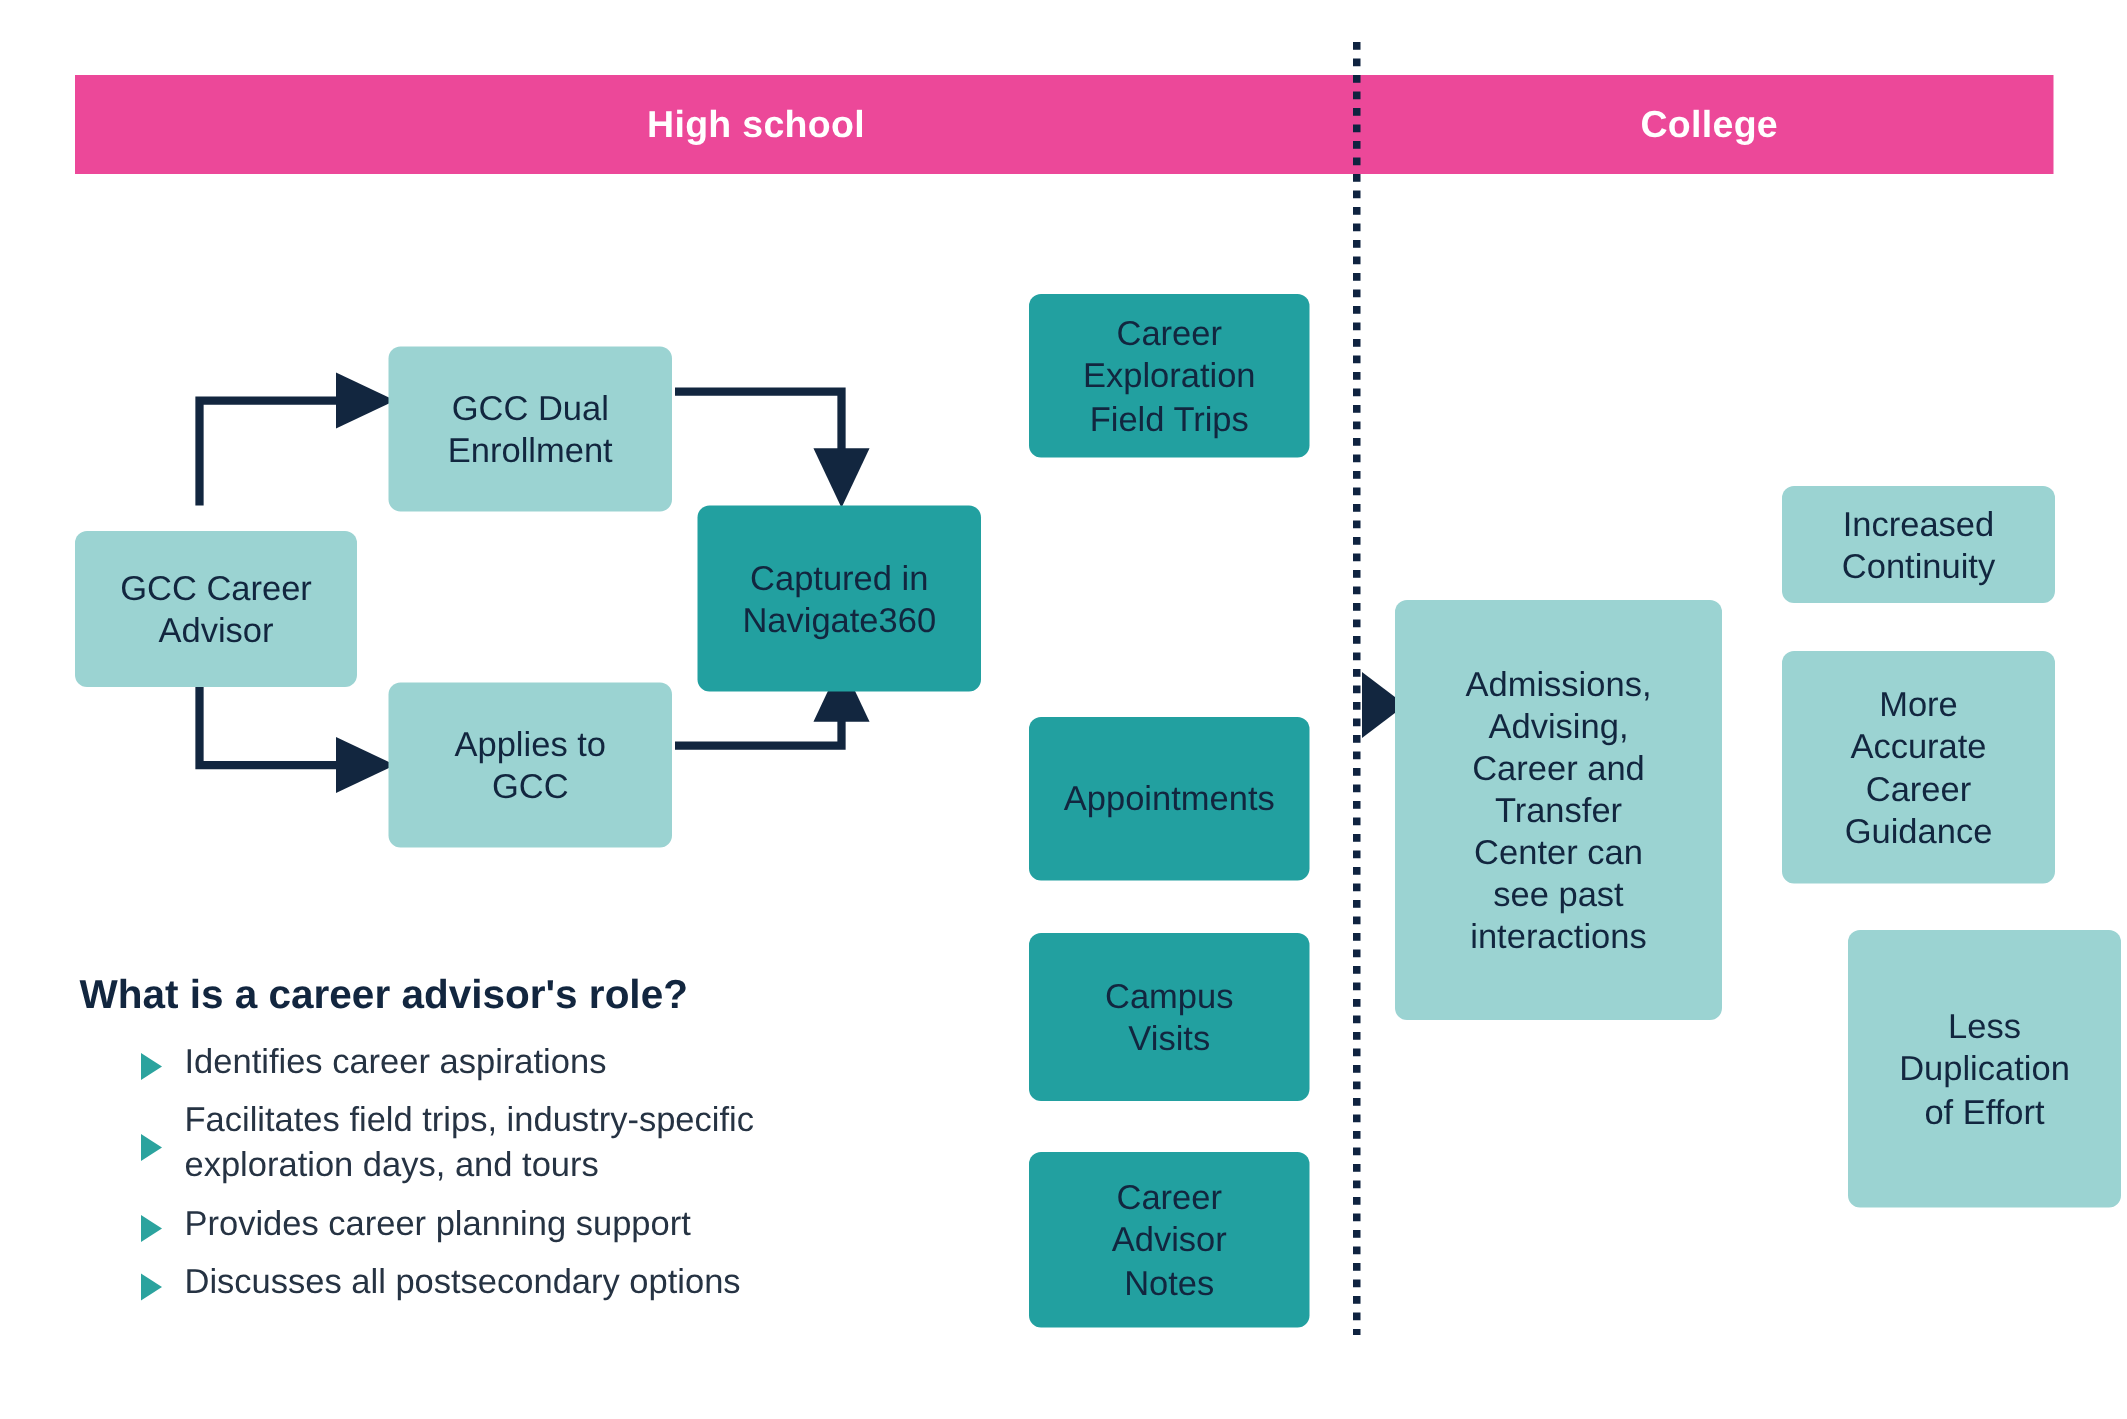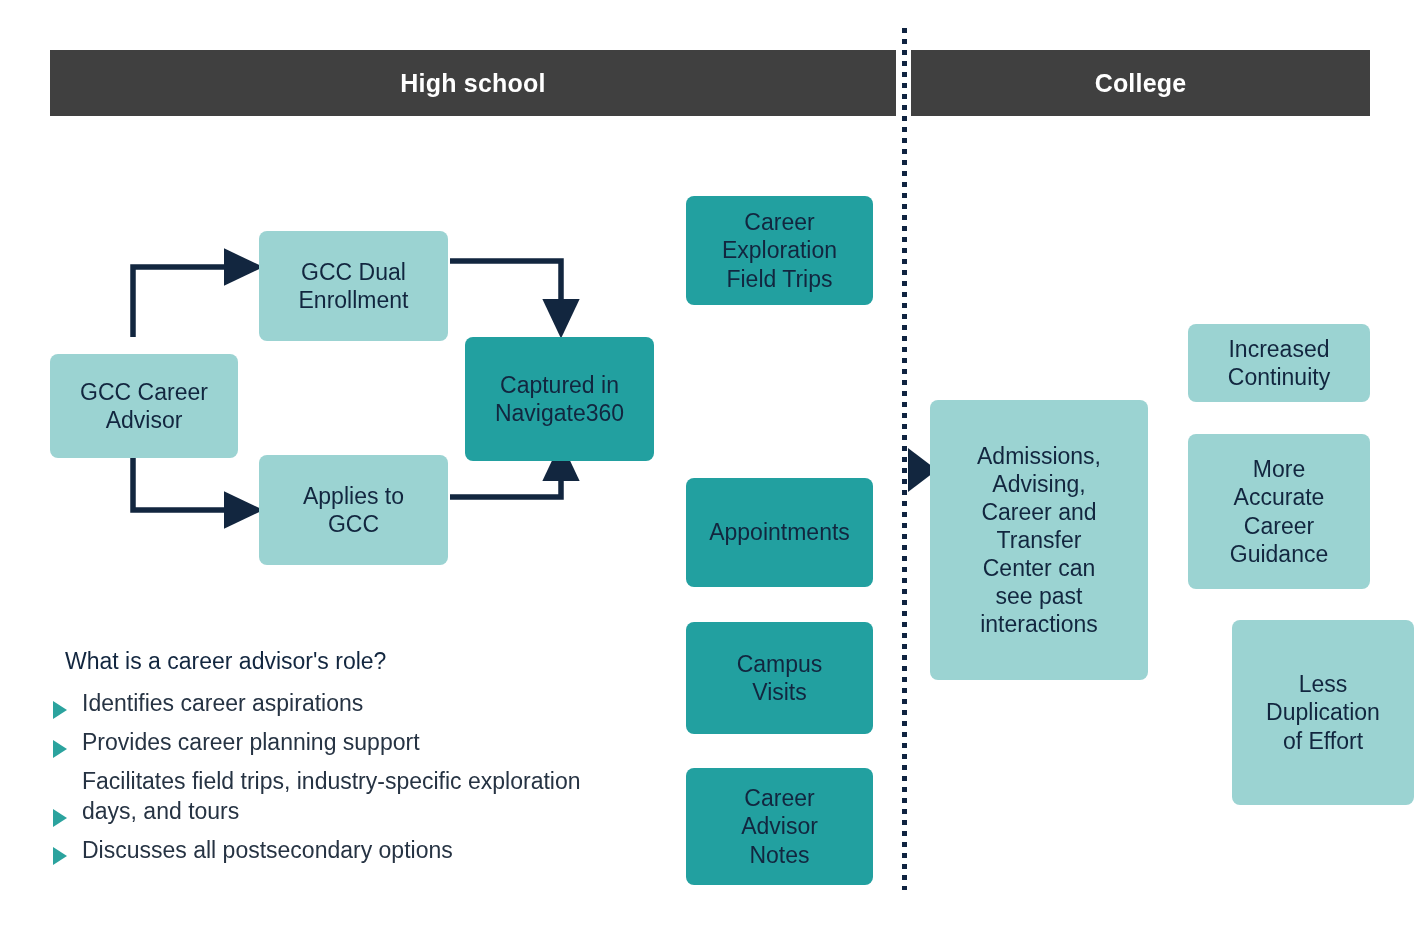--- a/index.html
+++ b/index.html
@@ -14,31 +14,32 @@
     position: relative;
     width: 1418px;
     height: 946px;
     background: #ffffff;
     overflow: hidden;
   }
 
   
   .header-bar {
     position: absolute;
-    background: #404040;
+    background: #ec4899;
     color: #ffffff;
     display: flex;
     align-items: center;
     justify-content: center;
     font-size: 25px;
     font-weight: bold;
     letter-spacing: 0.2px;
+    padding-left: 31px;
   }
   #hdr-highschool { left: 50px;  top: 50px; width: 846px; height: 66px; }
-  #hdr-college    { left: 911px; top: 50px; width: 459px; height: 66px; }
+  #hdr-college    { left: 879px; top: 50px; width: 459px; height: 66px; }
 
   
   #divider {
     position: absolute;
     left: 902px;
     top: 28px;
     width: 5px;
     height: 862px;
     background-image: linear-gradient(to bottom, #0F2340 0 5px, rgba(0,0,0,0) 5px 11px);
     background-size: 5px 11px;
@@ -91,29 +92,30 @@
   }
 
   
   #role-block {
     position: absolute;
     left: 53px;
     top: 648px;
     width: 560px;
   }
   #role-heading {
-    font-size: 23px;
-    font-weight: normal;
+    font-size: 27px;
+    font-weight: bold;
     color: #12263F;
-    margin: 0 0 14px 12px;
+    margin: 0 0 14px 0;
   }
   .bullet-row {
     display: flex;
-    align-items: flex-end;
+    align-items: center;
     margin-bottom: 9px;
+    margin-left: 41px;
   }
   .bullet-marker {
     flex: 0 0 auto;
     width: 0;
     height: 0;
     border-top: 9px solid transparent;
     border-bottom: 9px solid transparent;
     border-left: 14px solid #2BA39E;
     margin-top: 7px;
     margin-right: 15px;
@@ -195,25 +197,25 @@
 
   <div id="role-block">
     <p id="role-heading">What is a career advisor's role?</p>
 
     <div class="bullet-row">
       <span class="bullet-marker"></span>
       <span class="bullet-text">Identifies career aspirations</span>
     </div>
     <div class="bullet-row">
       <span class="bullet-marker"></span>
+      <span class="bullet-text">Facilitates field trips, industry-specific exploration days, and tours</span>
+    </div>
+    <div class="bullet-row">
+      <span class="bullet-marker"></span>
       <span class="bullet-text">Provides career planning support</span>
     </div>
     <div class="bullet-row">
       <span class="bullet-marker"></span>
-      <span class="bullet-text">Facilitates field trips, industry-specific exploration days, and tours</span>
-    </div>
-    <div class="bullet-row">
-      <span class="bullet-marker"></span>
       <span class="bullet-text">Discusses all postsecondary options</span>
     </div>
   </div>
 
 </div>
 
 </body></html>

